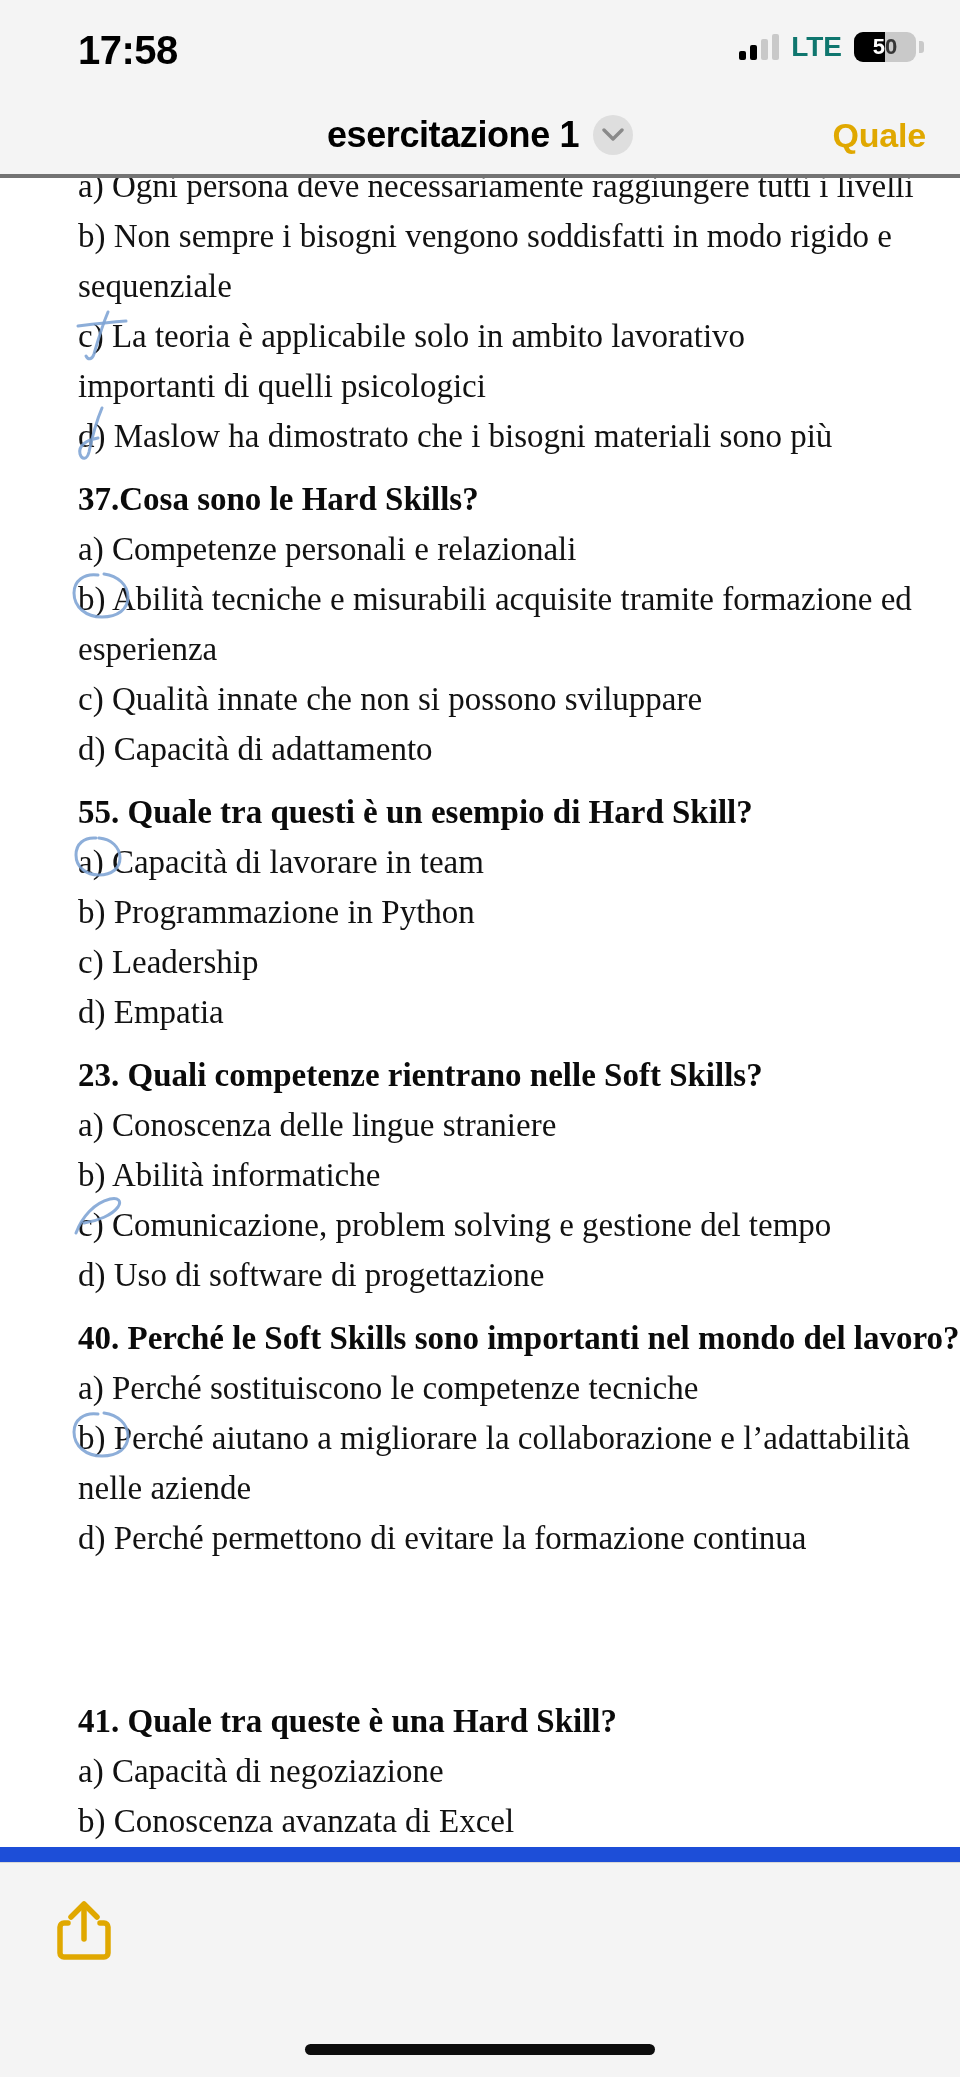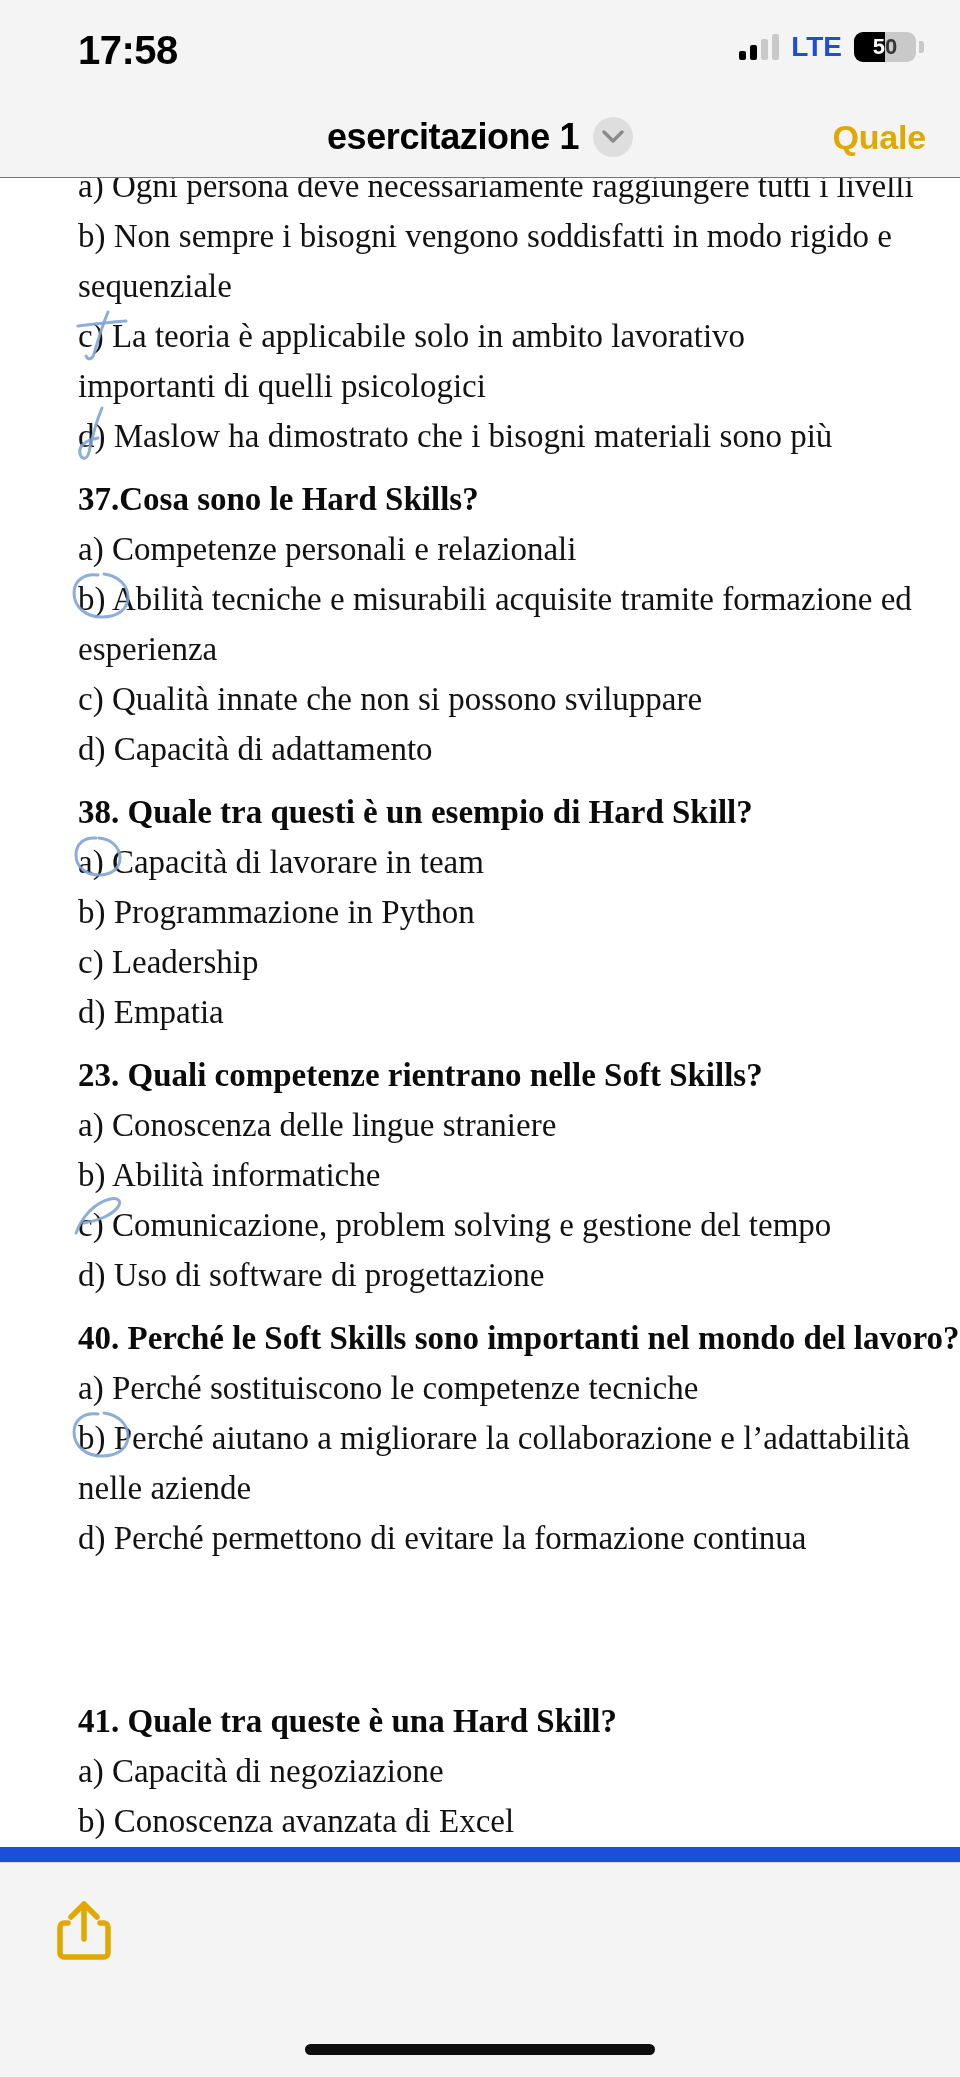--- a/index.html
+++ b/index.html
@@ -38,21 +38,21 @@
   }
   .signal-bars i {
     display:block; width:7px; border-radius:2px; background:#c9c9c9;
   }
   .signal-bars i.on { background:#000; }
   .signal-bars i:nth-child(1){ height:9px; }
   .signal-bars i:nth-child(2){ height:15px; }
   .signal-bars i:nth-child(3){ height:21px; }
   .signal-bars i:nth-child(4){ height:26px; }
   .lte-label {
-    font-size:28px; font-weight:bold; color:#1d4ed8;
+    font-size:28px; font-weight:bold; color:#0f766e;
     letter-spacing:0px; line-height:1;
   }
   .battery {
     position:relative; width:62px; height:30px;
     border-radius:9px; background:#c9c9c9; overflow:hidden;
     display:flex; align-items:center;
   }
   .battery-fill {
     position:absolute; left:0; top:0; bottom:0;
     width:50%; background:#000;
@@ -68,21 +68,21 @@
     width:5px; height:12px; margin-left:3px;
     background:#c9c9c9; border-radius:0 3px 3px 0;
   }
   .battery-wrap { display:flex; align-items:center; }
 
   
   .navbar {
     position:absolute; top:96px; left:0;
     width:960px; height:82px;
     background:#f4f4f4;
-    border-bottom:1px solid #737373;
+    border-bottom:4px solid #737373;
     display:flex; align-items:center; justify-content:center;
   }
   .nav-title-group {
     display:flex; align-items:center; gap:14px;
   }
   .nav-title {
     font-size:36px; font-weight:bold; color:#000;
     letter-spacing:-0.4px;
   }
   .nav-chevron {
@@ -227,21 +227,21 @@
         <div class="q-head">37.Cosa sono le Hard Skills?</div>
         <div class="doc-line opt">a) Competenze personali e relazionali</div>
         <div class="doc-line opt">b) Abilità tecniche e misurabili acquisite tramite formazione ed<span class="mark" style="top: -8px;">
             <svg width="84" height="58" viewBox="0 0 84 58">
               <path d="M30 8 C16 6 6 14 6 26 C6 40 18 50 34 50 C50 50 60 42 60 30 C60 18 50 9 36 7"></path>
             </svg>
           </span></div>
         <div class="doc-line opt">esperienza</div>
         <div class="doc-line opt">c) Qualità innate che non si possono sviluppare</div>
         <div class="doc-line opt">d) Capacità di adattamento</div>
-        <div class="q-head">38. Quale tra questi è un esempio di Hard Skill?</div>
+        <div class="q-head">55. Quale tra questi è un esempio di Hard Skill?</div>
         <div class="doc-line opt">a) Capacità di lavorare in team<span class="mark" style="top: -8px;">
             <svg width="74" height="54" viewBox="0 0 74 54">
               <path d="M28 8 C16 7 8 14 8 25 C8 37 18 45 31 45 C44 45 52 38 52 28 C52 17 43 9 31 8"></path>
             </svg>
           </span></div>
         <div class="doc-line opt">b) Programmazione in Python</div>
         <div class="doc-line opt">c) Leadership</div>
         <div class="doc-line opt">d) Empatia</div>
         <div class="q-head">23. Quali competenze rientrano nelle Soft Skills?</div>
         <div class="doc-line opt">a) Conoscenza delle lingue straniere</div>

